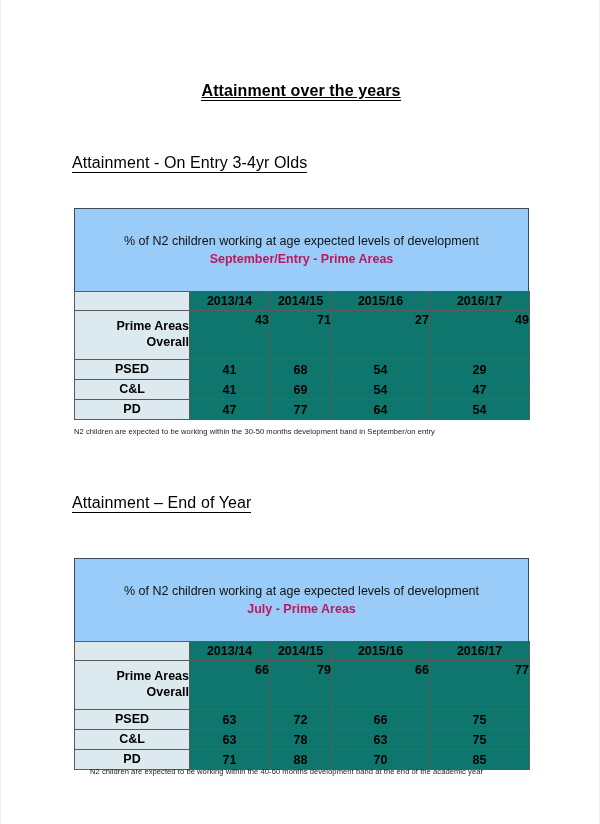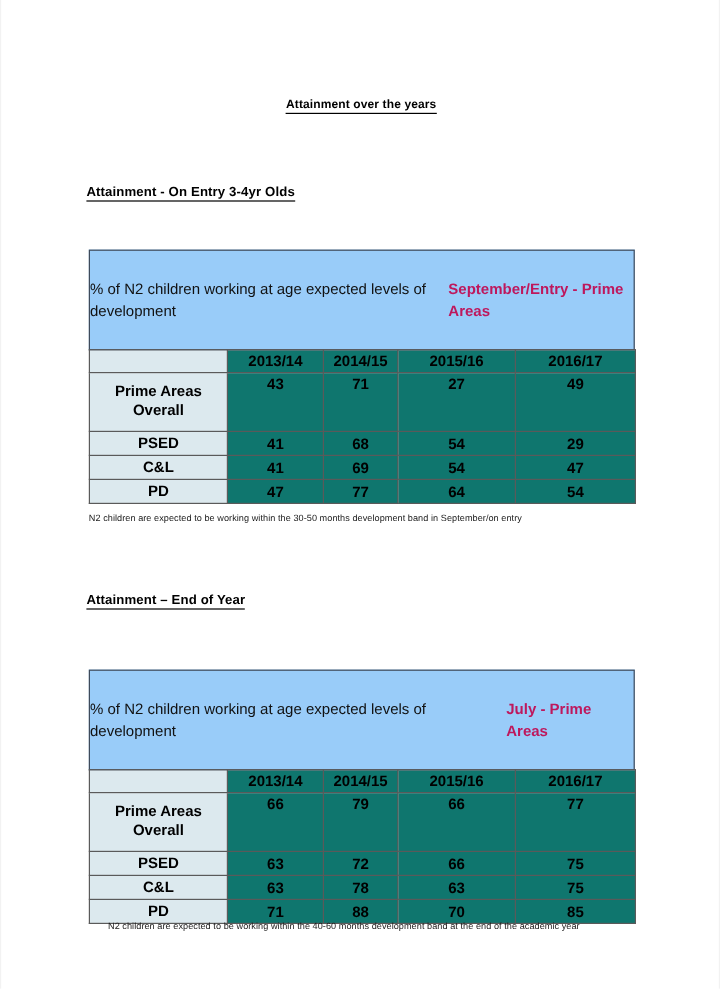--- a/index.html
+++ b/index.html
@@ -25,34 +25,35 @@
     box-sizing: border-box;
   }
 
   
   .doc-title {
     position: absolute;
     top: 82px;
     left: 0;
     width: 600px;
     text-align: center;
-    font-size: 10px;
+    font-size: 16px;
     font-weight: bold;
     letter-spacing: 0.1px;
+    text-decoration: underline;
   }
   .doc-title span {
     border-bottom: 1.6px solid #000;
     padding-bottom: 1px;
   }
 
   .section-title {
     position: absolute;
     left: 71px;
-    font-size: 11px;
-    font-weight: bold;
+    font-size: 16px;
+    font-weight: normal;
     letter-spacing: 0.1px;
   }
   .section-title span {
     border-bottom: 1.6px solid #000;
     padding-bottom: 1px;
   }
   #section-title-1 { top: 154px; }
   #section-title-2 { top: 494px; }
 
   
@@ -63,21 +64,21 @@
   }
   #table-block-1 { top: 208px; }
   #table-block-2 { top: 558px; }
 
   .band {
     background: #99ccf9;
     border: 1.3px solid #3f4a5a;
     box-sizing: border-box;
     height: 84px;
     display: flex;
-    flex-direction: row;
+    flex-direction: column;
     align-items: center;
     justify-content: center;
     line-height: 1.45;
   }
   .band-line1 {
     font-size: 12.5px;
     font-weight: normal;
     color: #111;
   }
   .band-line2 {
@@ -112,20 +113,21 @@
     background: #dce9ee !important;
     font-weight: bold;
     line-height: 1.25;
   }
 
   tr.head-row td { height: 18px; }
   tr.tall-row td {
     height: 46px;
     vertical-align: top;
     padding-top: 2px;
+    text-align: right;
   }
   tr.tall-row td.lbl-cell {
     vertical-align: middle;
     padding-top: 0;
   }
   tr.norm-row td { height: 19px; }
 
   .footnote {
     position: absolute;
     left: 73px;

